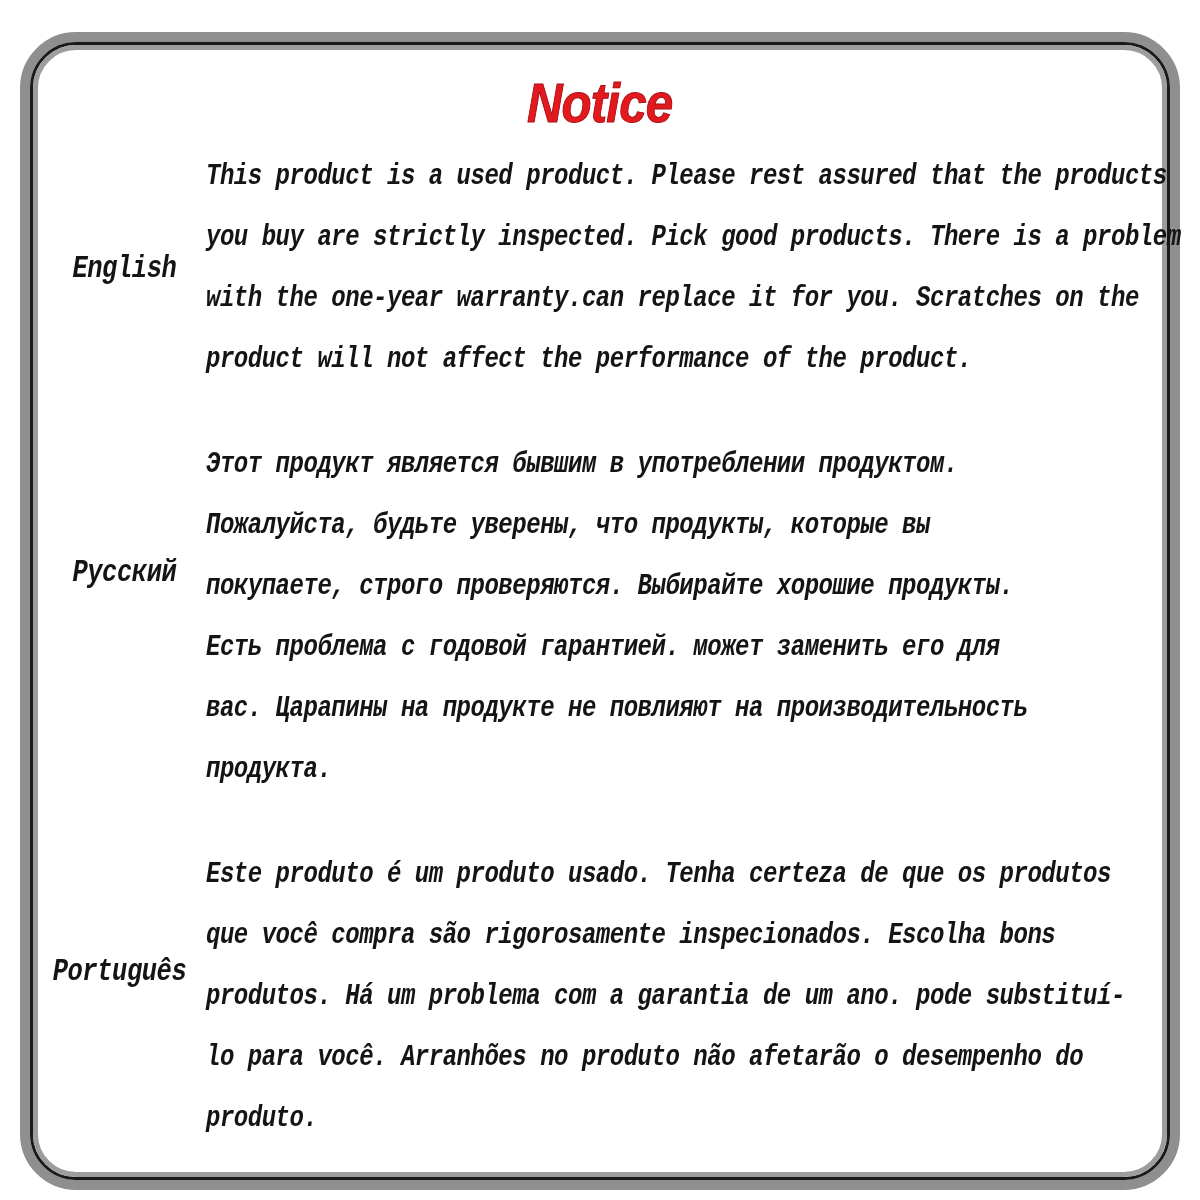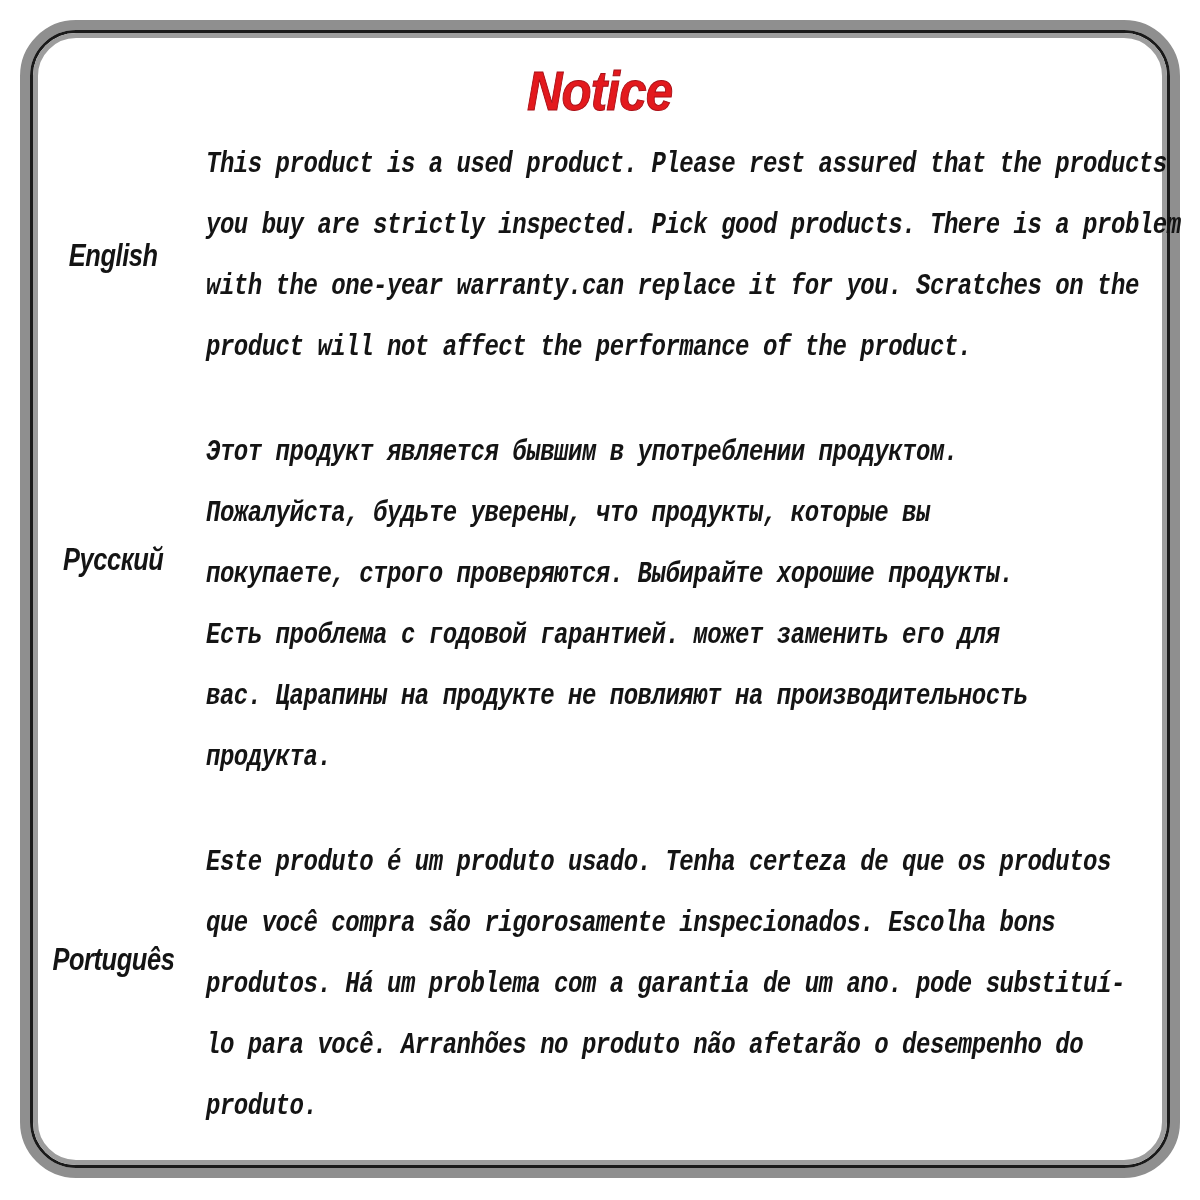--- a/index.html
+++ b/index.html
@@ -7,21 +7,21 @@
     padding: 0;
     background: #ffffff;
     width: 1200px;
     height: 1200px;
     overflow: hidden;
   }
   * { box-sizing: border-box; }
 
   .frame {
     position: absolute;
-    left: 20px; top: 20px;
+    left: 20px; top: 32px;
     width: 1160px; height: 1158px;
     border: 10px solid #8f8f8f;
     border-radius: 56px;
   }
   .frame2 {
     width: 100%; height: 100%;
     border: 3px solid #1a1a1a;
     border-radius: 46px;
   }
   .frame3 {
@@ -51,21 +51,21 @@
 
   .sections { margin-top: 12px; }
 
   .section {
     display: grid;
     grid-template-columns: 150px auto;
     align-items: center;
   }
   .section + .section { margin-top: 44px; }
 
-  .label-cell { text-align: center; }
+  .label-cell { text-align: right; font-family: Liberation Mono, monospace; }
   .label {
     display: inline-block;
     font-size: 31px;
     letter-spacing: -0.5px;
     transform: scaleX(0.82);
     white-space: nowrap;
   }
   .label-cell.up1 .label { transform: scaleX(0.82) translateY(-45px); }
   .label-cell.up2 .label { transform: scaleX(0.82) translateY(-25px); }
 

